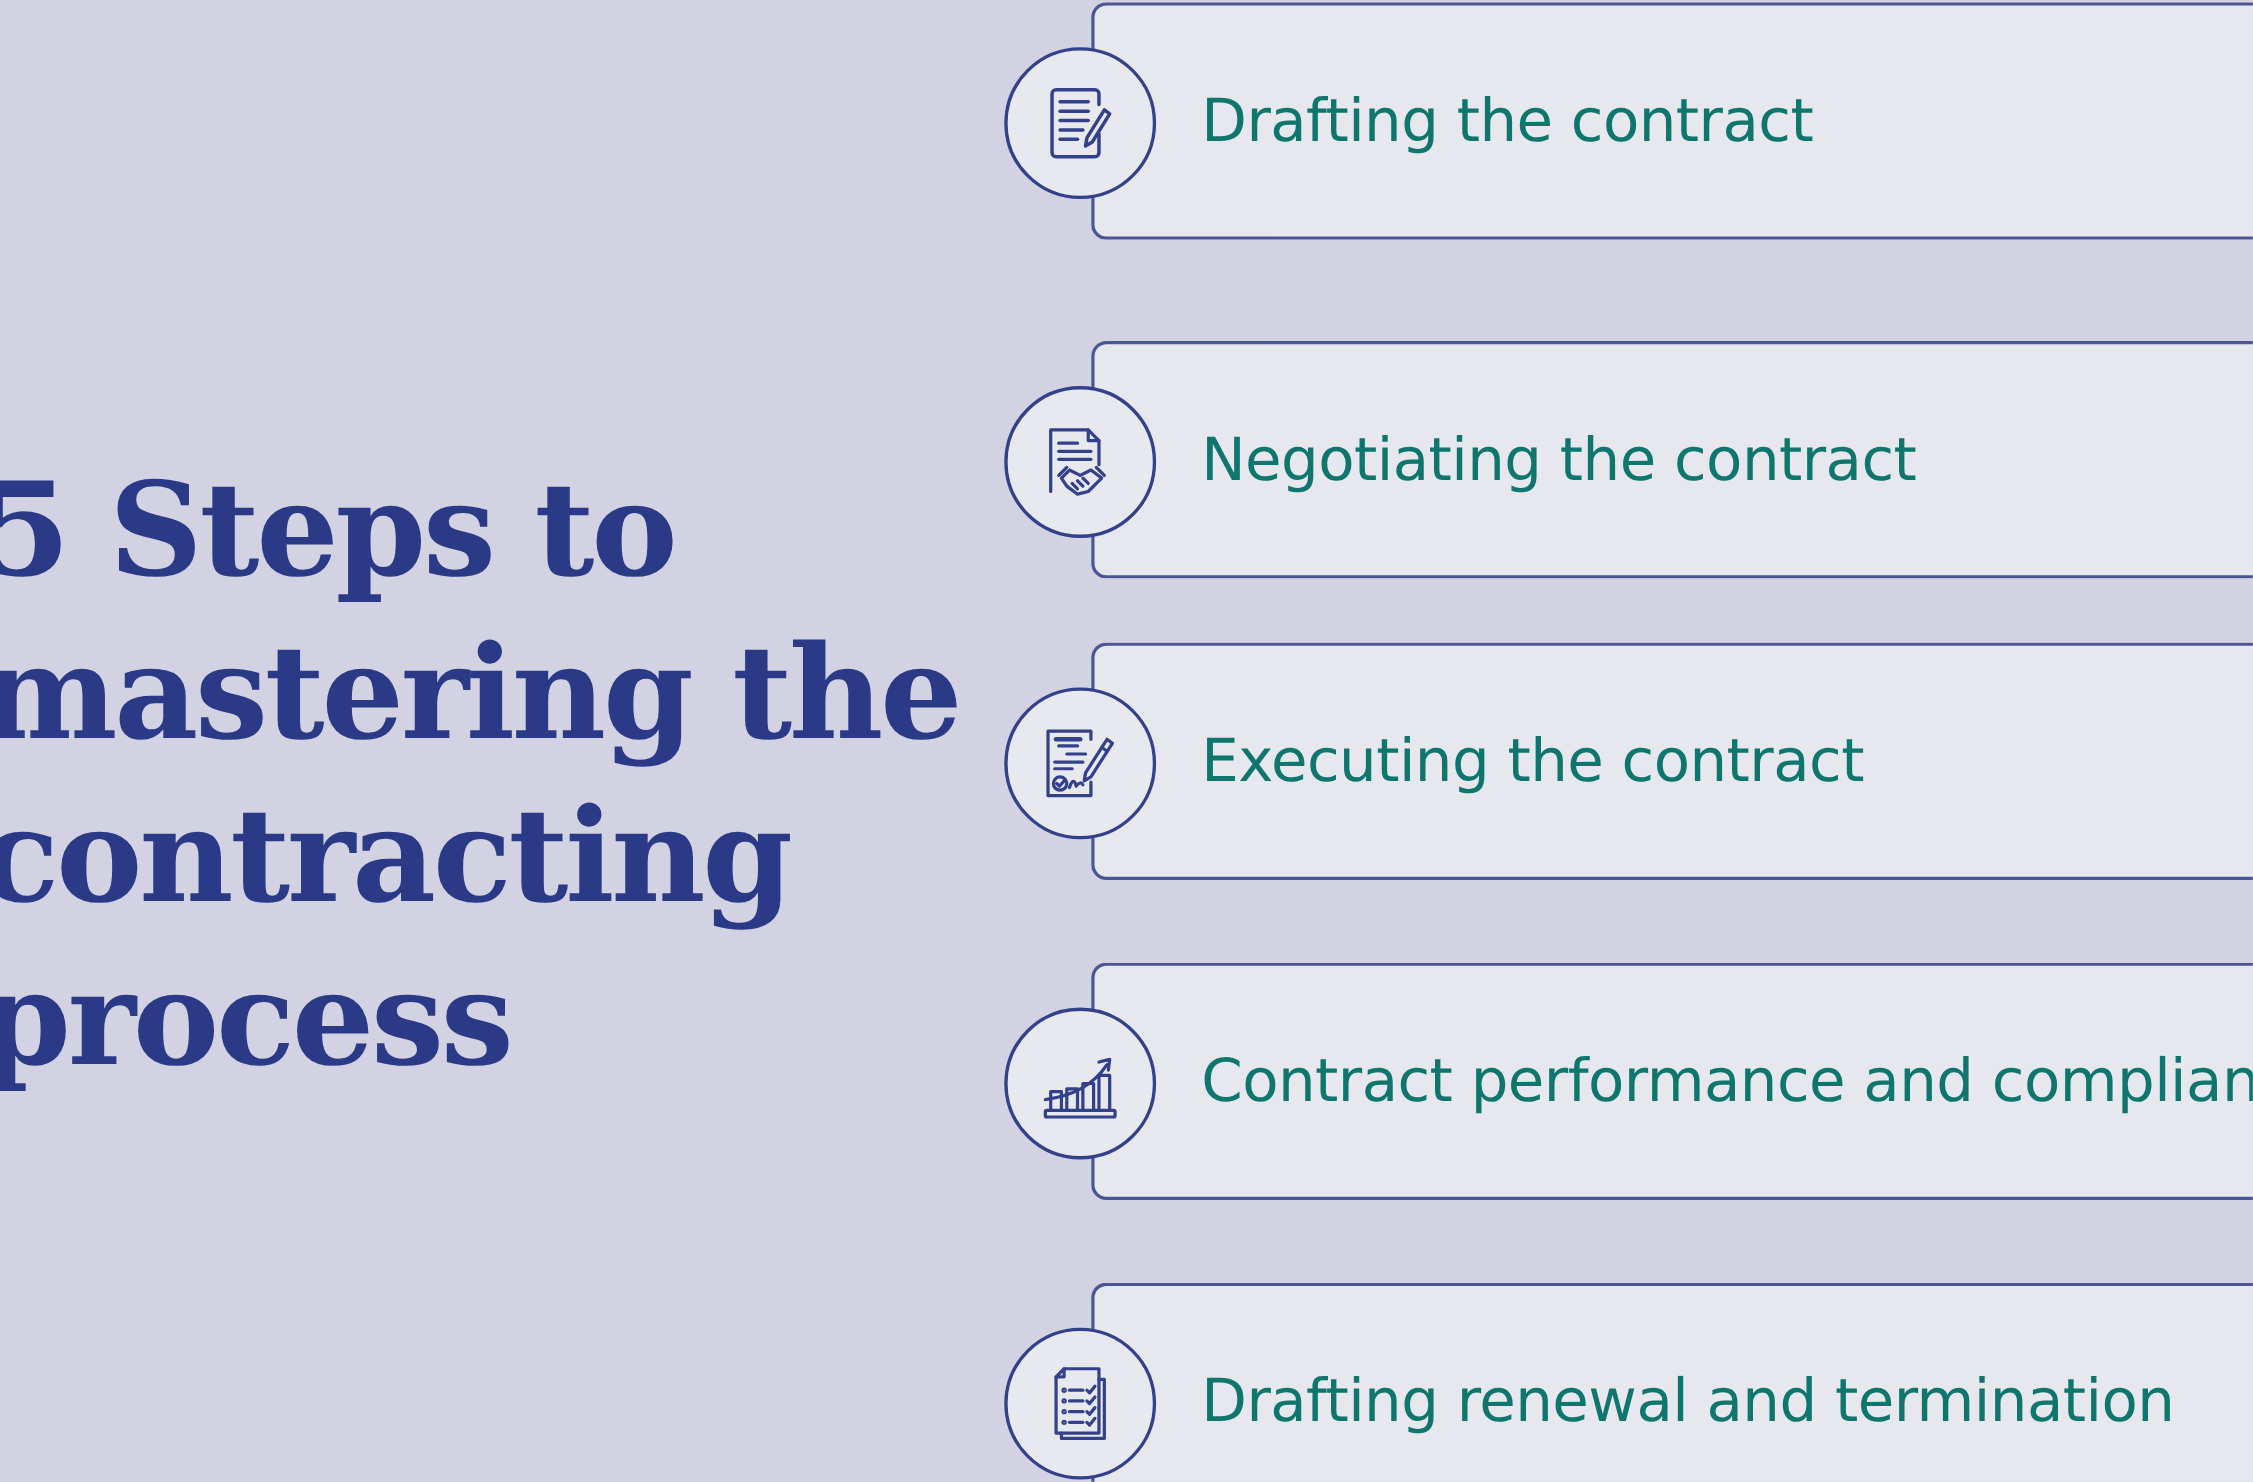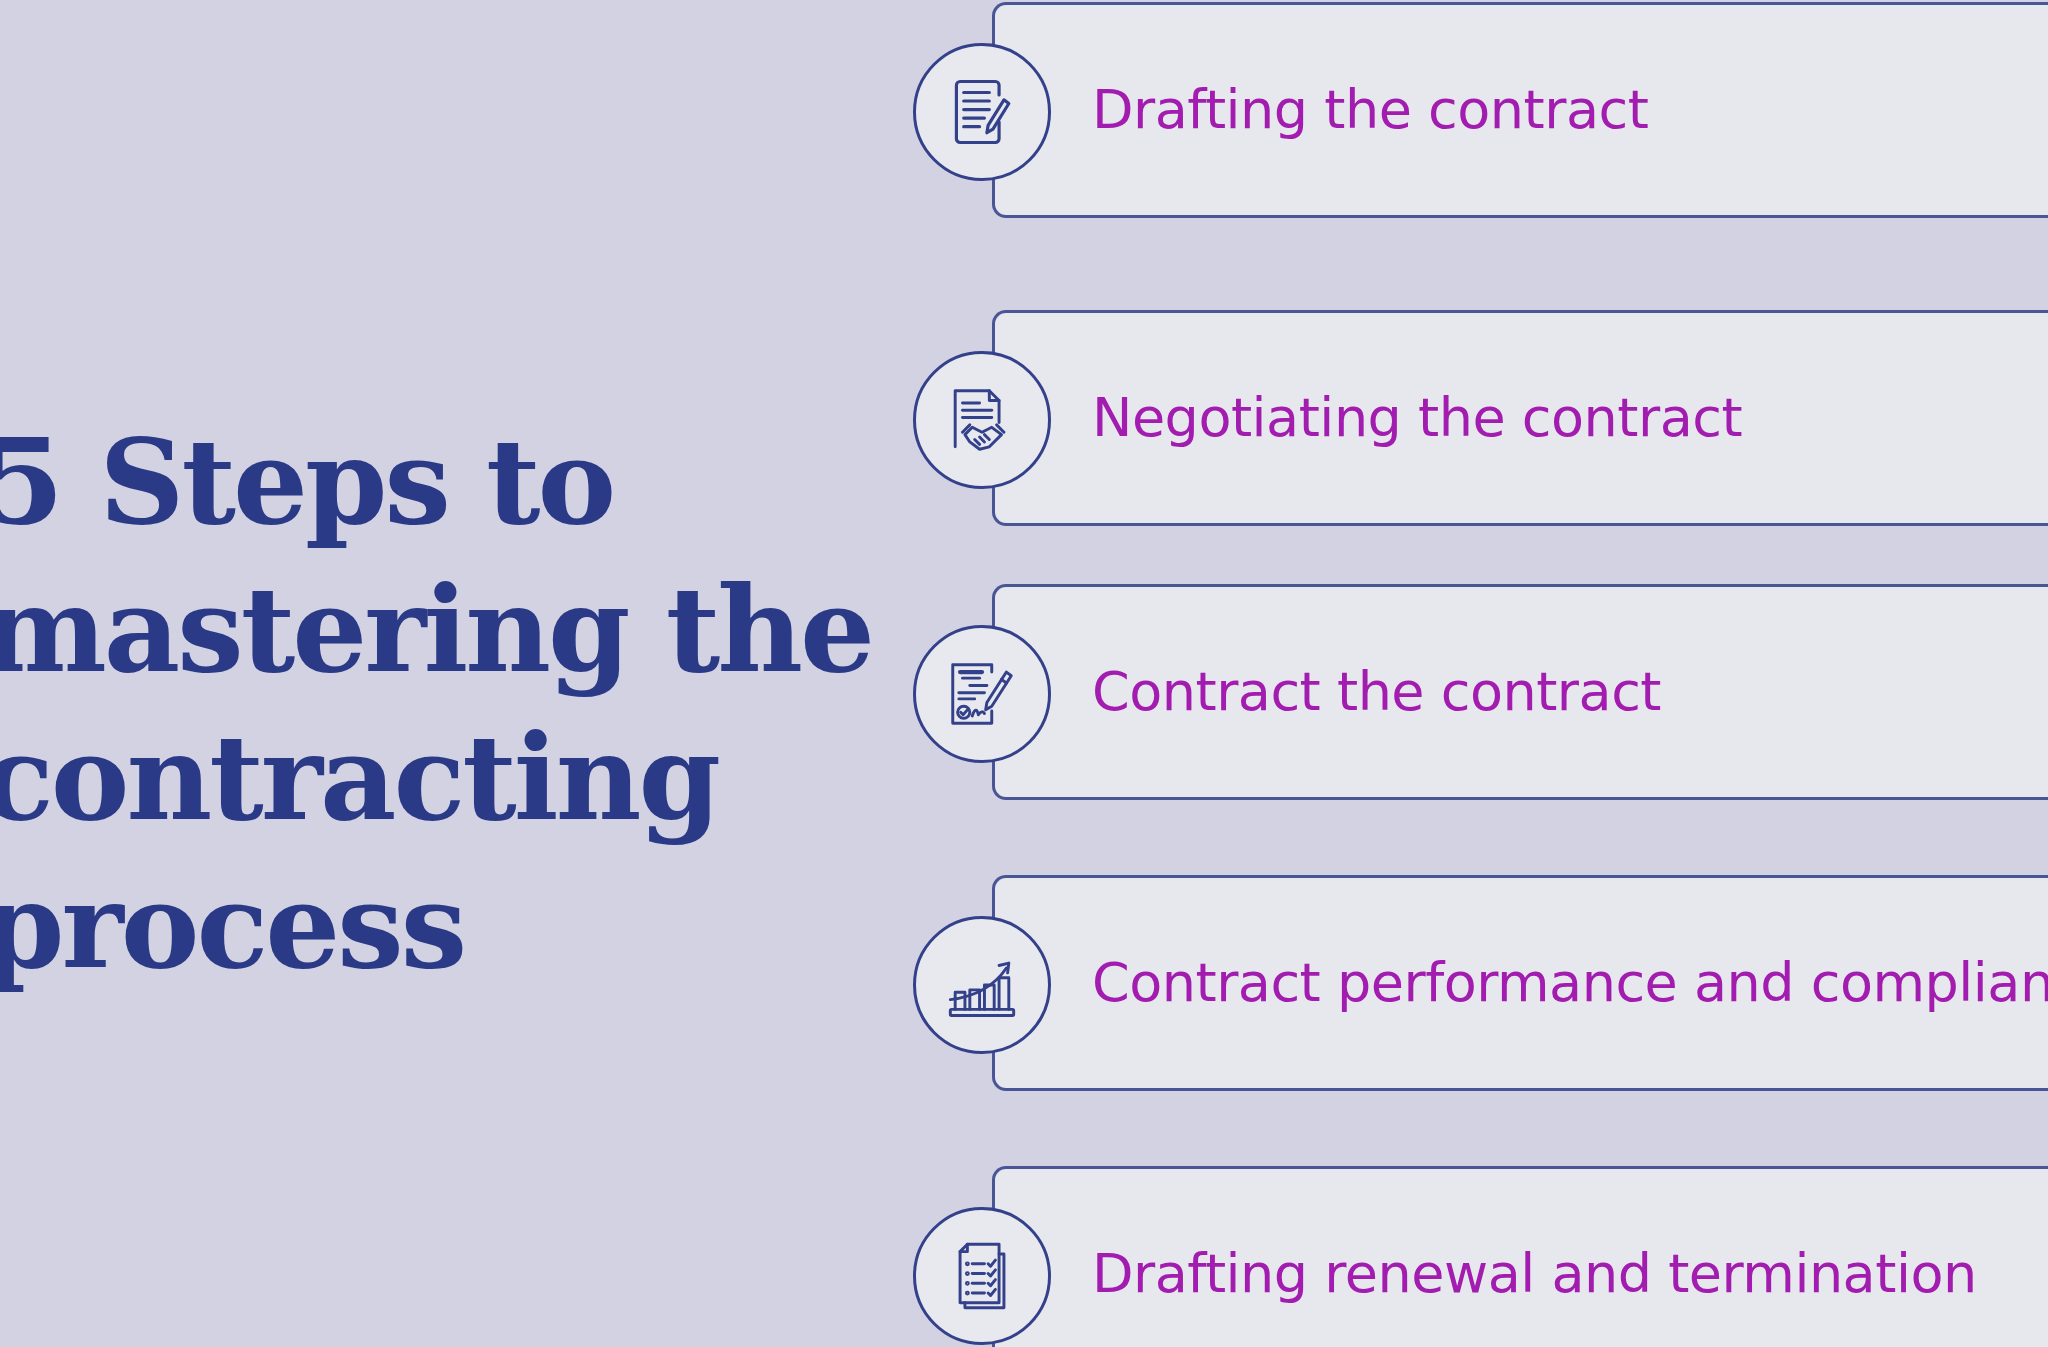--- a/index.html
+++ b/index.html
@@ -23,21 +23,21 @@
   }
   .circle {
     position:absolute; left:913px; top:41px; width:138px; height:138px;
     border-radius:50%; background:#e8e8ef; border:3px solid #33408a;
     box-sizing:border-box; display:flex; align-items:center; justify-content:center;
   }
   .circle svg { width:78px; height:78px; }
   .label {
     position:absolute; left:1092px; top:76px;
     font-family:"DejaVu Sans", sans-serif; font-size:54px; line-height:64px;
-    color:#a21caf; white-space:nowrap; letter-spacing:-0.5px;
+    color:#0f766e; white-space:nowrap; letter-spacing:-0.5px;
   }
 </style>
 </head>
 <body>
 
 <h1 class="heading">5 Steps to
 mastering the
 contracting
 process</h1>
 
@@ -87,21 +87,21 @@
       <line x1="22" y1="25" x2="36" y2="25"></line>
         <line x1="13" y1="31" x2="34" y2="31"></line>
       <line x1="13" y1="36" x2="26" y2="36"></line>
       <circle cx="17" cy="47" r="5"></circle>
         <path d="M14.5 47 L16.5 49 L20 45"></path>
       <path d="M24 50 C26 44 28 44 29 49 C31 46 33 46 34 48"></path>
       <path d="M52 14 L56 17 L40 42 L35 45 L36 39 Z"></path>
       <line x1="48" y1="20" x2="52" y2="23"></line>
     </svg>
   </div>
-  <div class="label">Contract the contract</div>
+  <div class="label">Executing the contract</div>
 </div>
 
 <div class="step" style="top:875px;">
   <div class="card"></div>
   <div class="circle">
     <svg viewBox="0 0 64 64" fill="none" stroke="#33408a" stroke-width="2.4" stroke-linecap="round" stroke-linejoin="round">
       <rect x="6" y="52" width="52" height="5" rx="1"></rect>
       <path d="M10 52 V38 H18 V52"></path>
       <path d="M22 52 V36 H30 V52"></path>
       <path d="M34 52 V32 H42 V52"></path>

